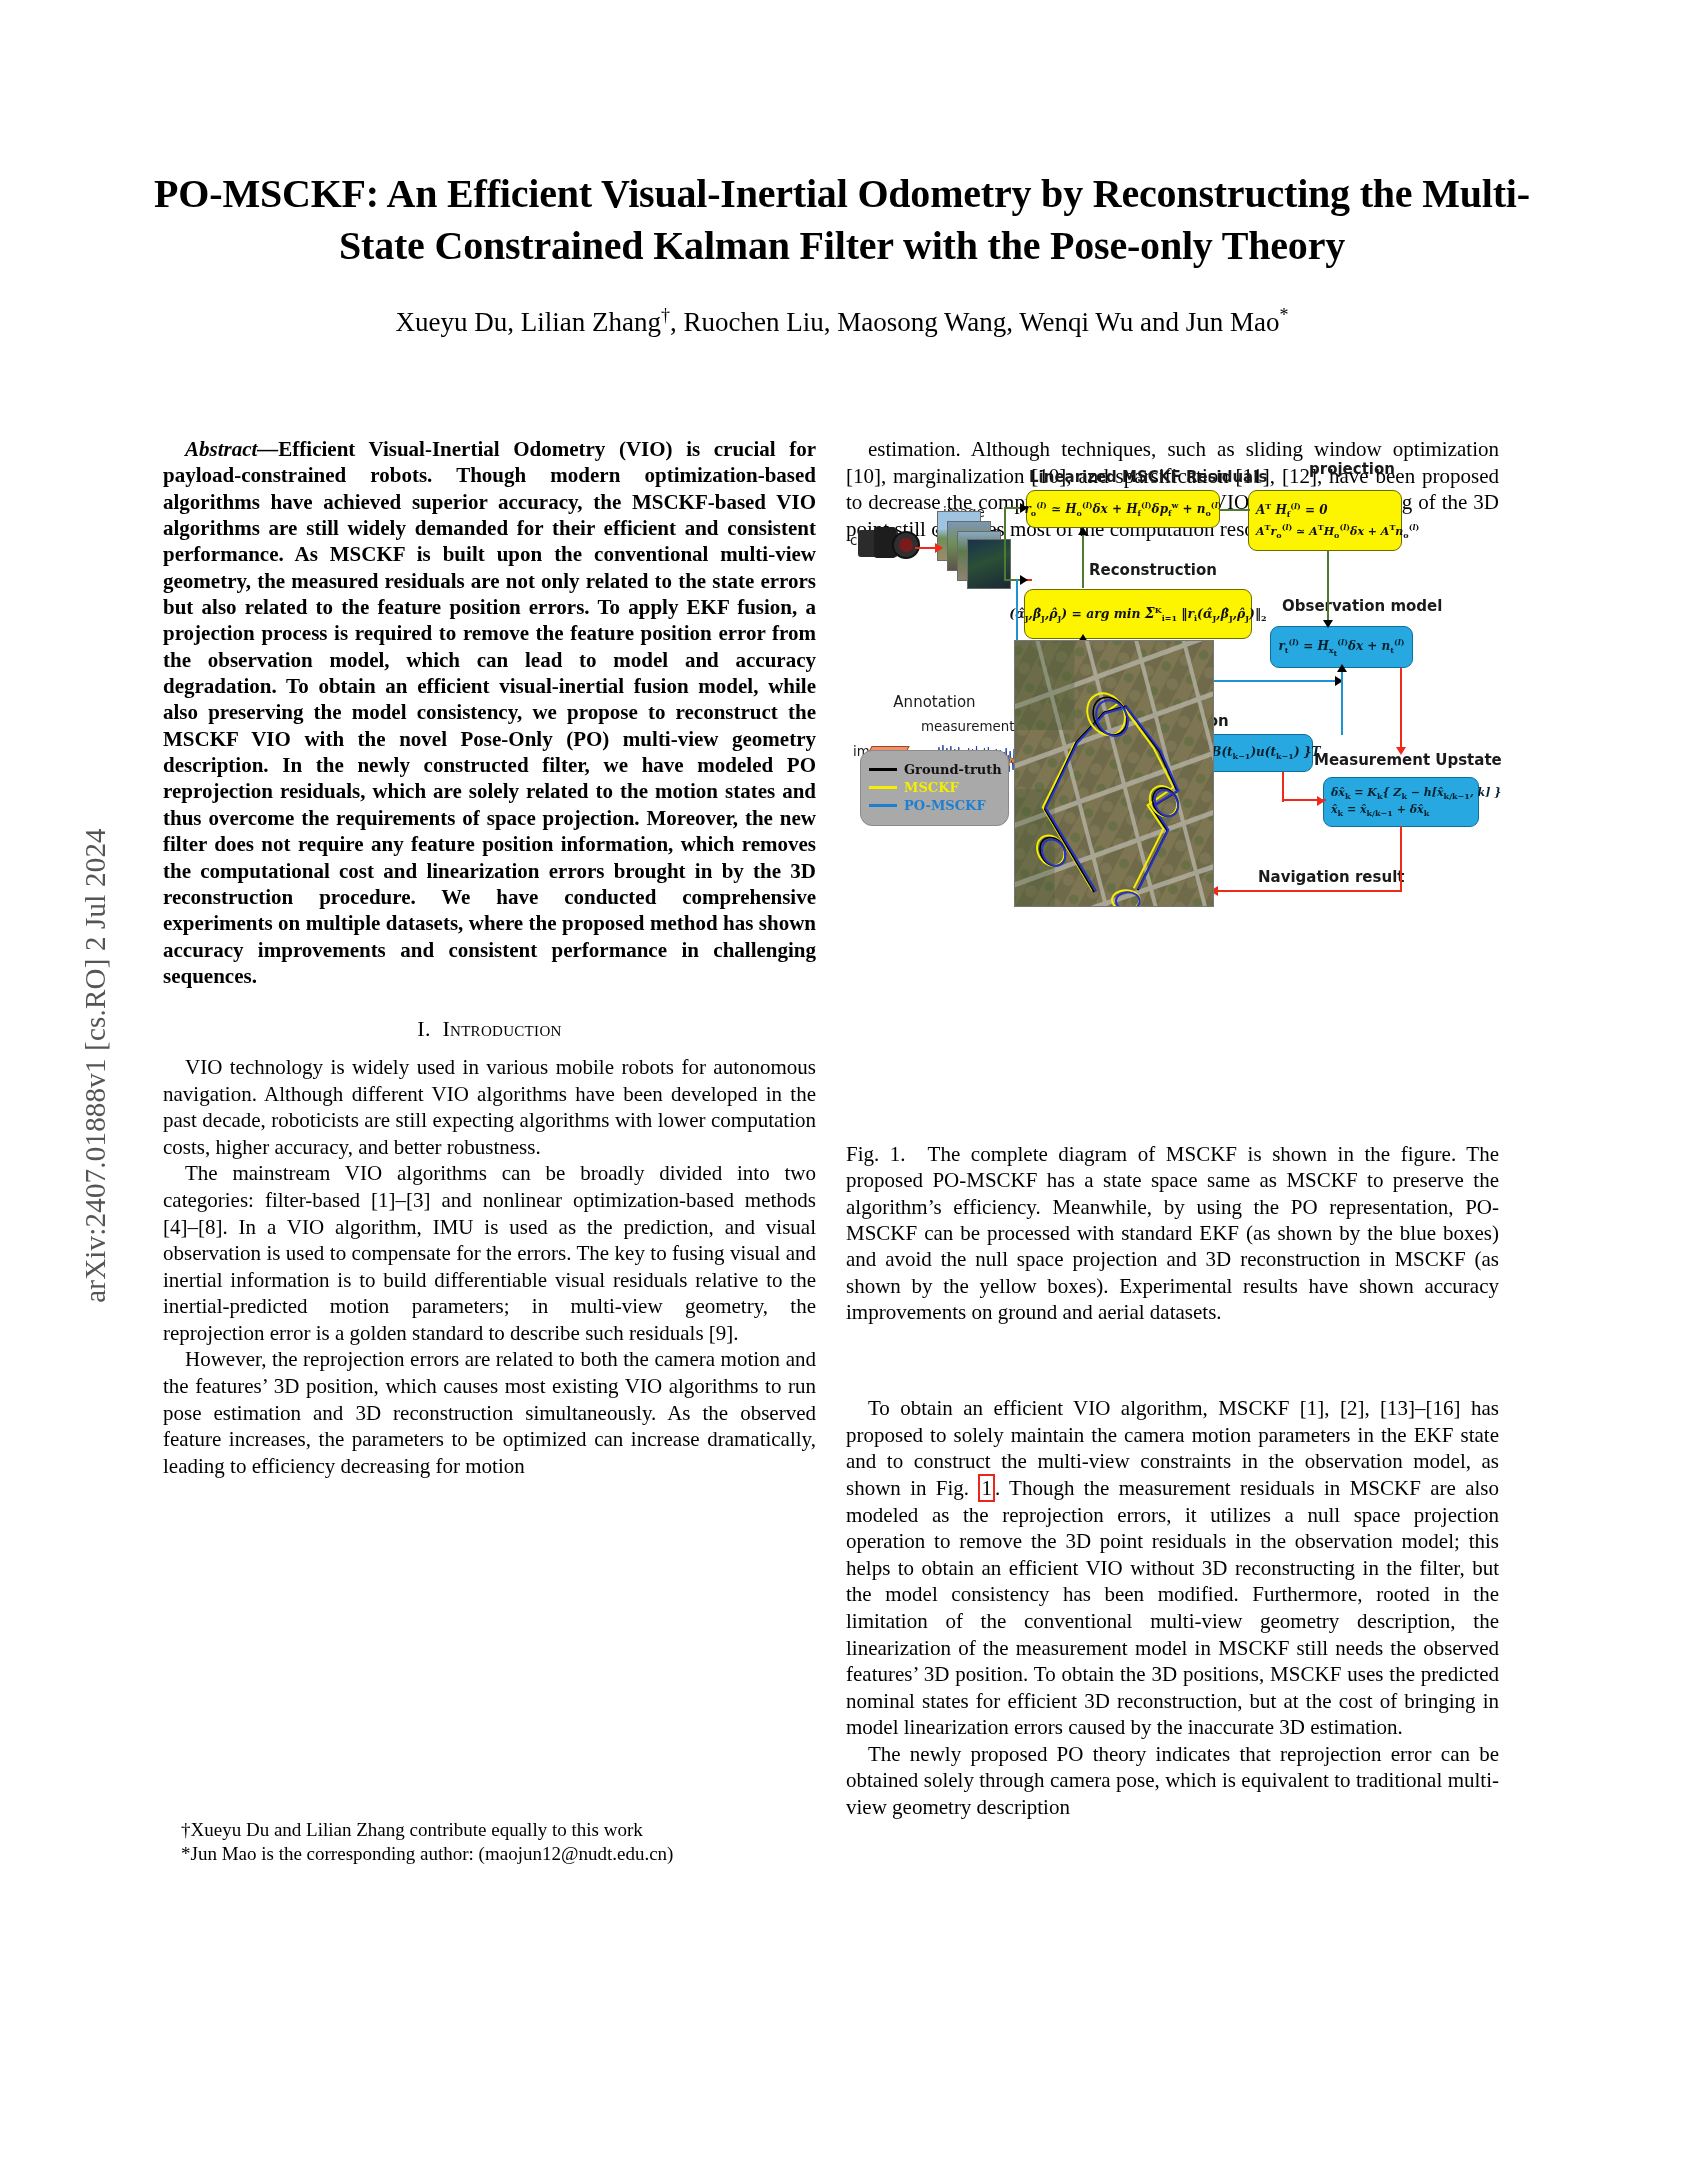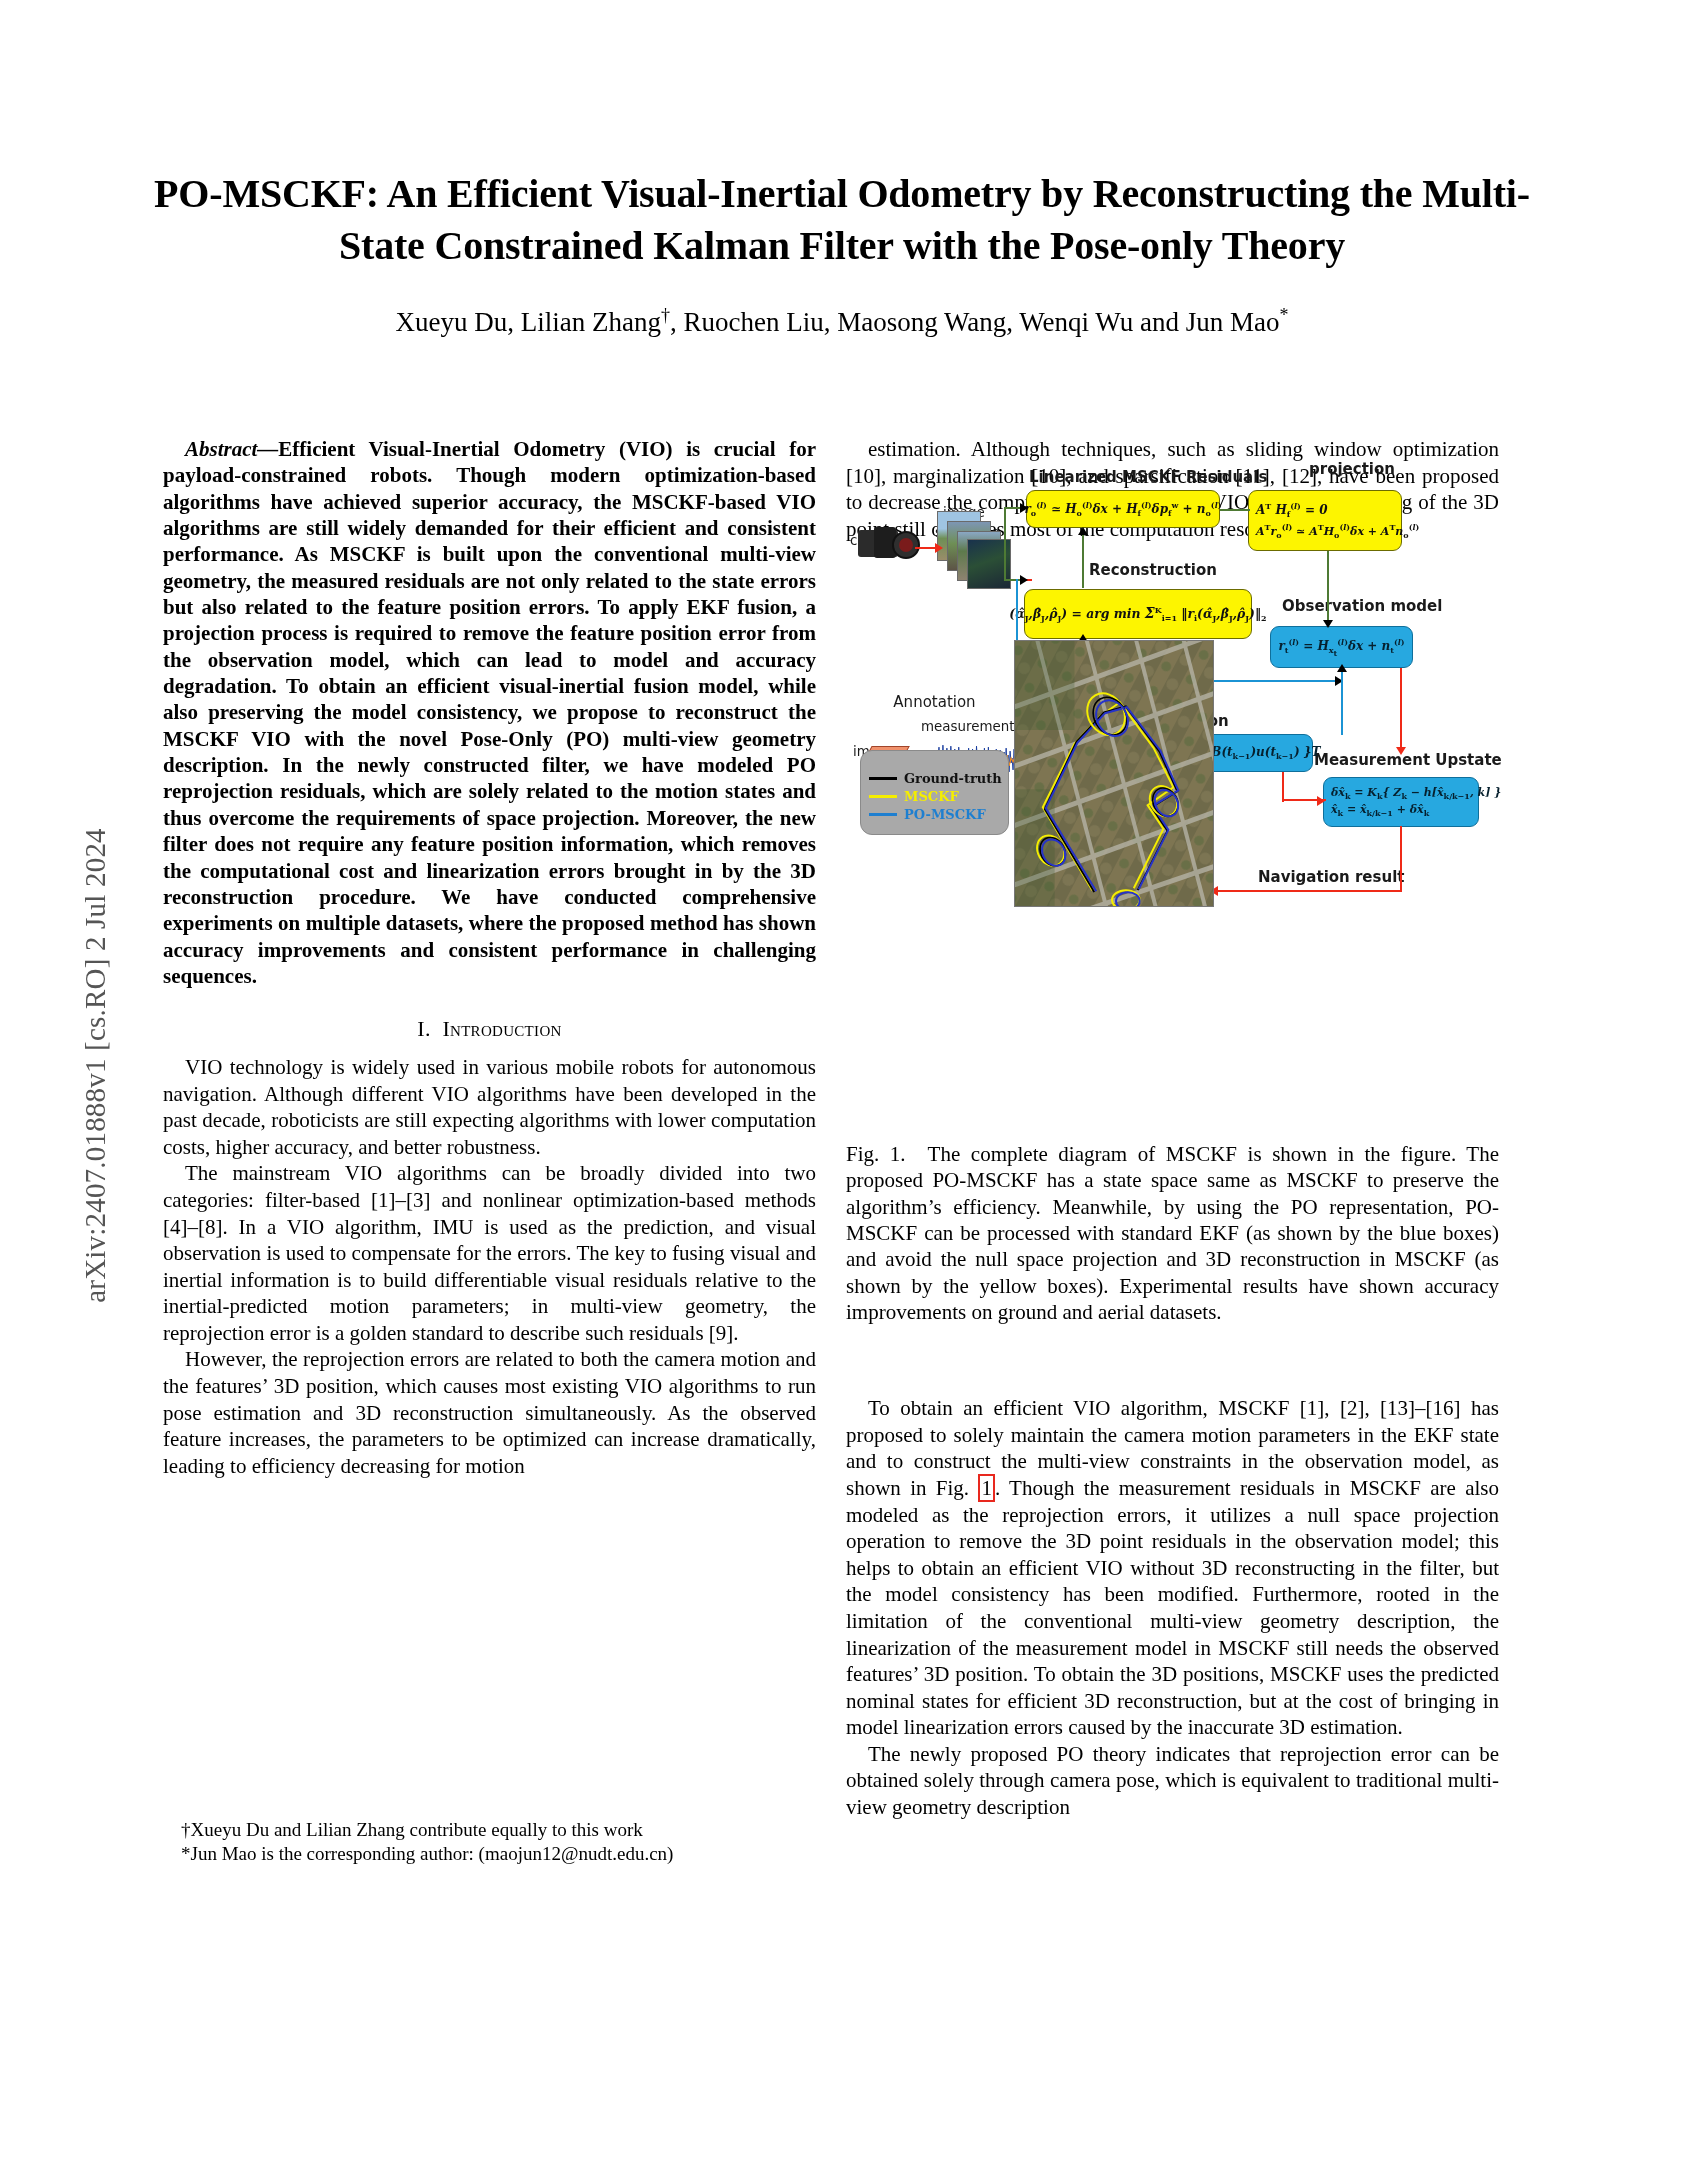--- a/index.html
+++ b/index.html
@@ -254,21 +254,21 @@
   
   #annotation-wrap{ position:absolute; left:14px; top:243px; width:149px; }
   #legend-title{
     font-family:"DejaVu Sans", sans-serif;
     font-size:15px; text-align:center; color:#1a1a1a; margin-bottom:16px;
   }
   #legend-box{
     background:#a9a9a9;
     border:1px solid #8a8a8a;
     border-radius:12px;
-    padding:17px 8px 9px 8px;
+    padding:8px 8px 9px 8px;
     margin-top:39px;
   }
   .leg-row{ display:flex; align-items:center; margin:3px 0; }
   .leg-swatch{ width:28px; height:3px; margin-right:7px; flex:0 0 auto; }
   .leg-text{
     font-family:"DejaVu Serif", serif;
     font-weight:bold; font-size:13px; white-space:nowrap;
   }
 
   

